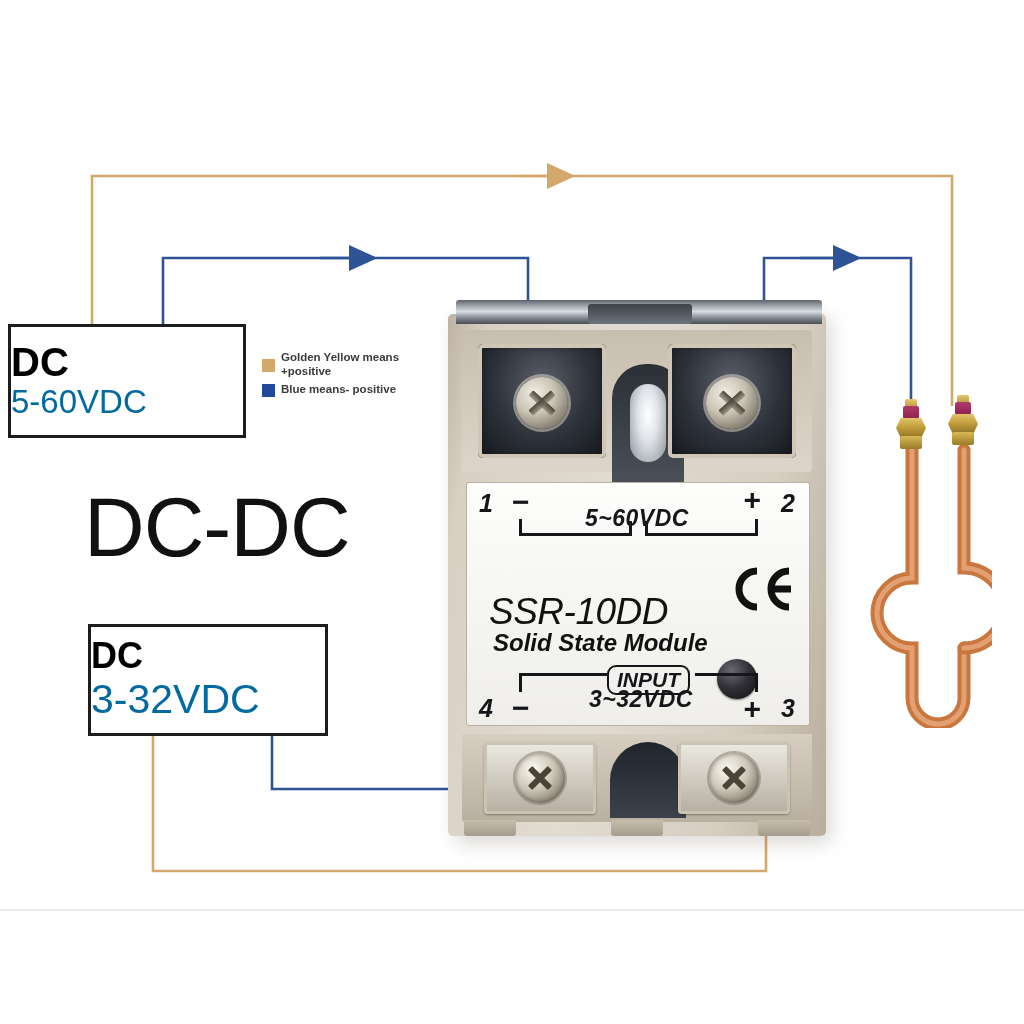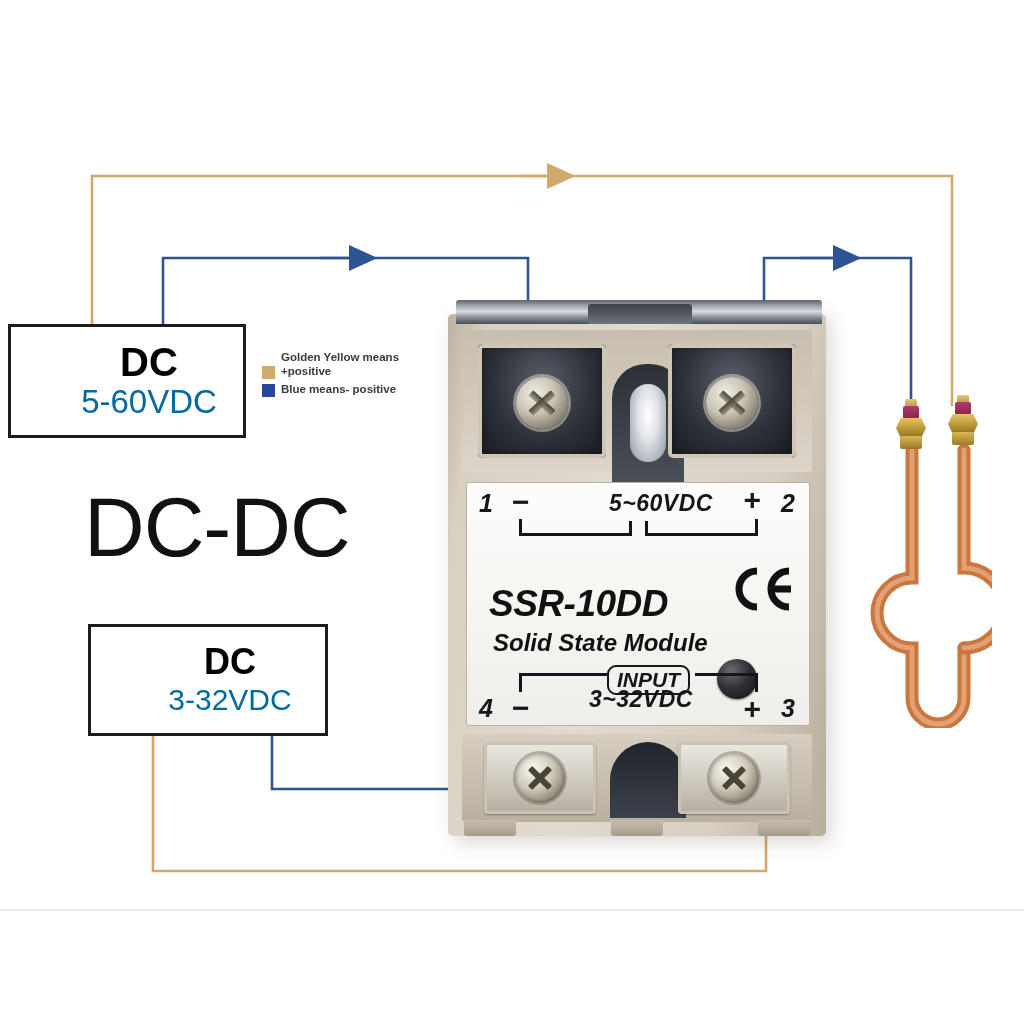--- a/index.html
+++ b/index.html
@@ -9,44 +9,44 @@
     font-family:"Liberation Sans",sans-serif;
   }
   #stage{position:absolute;left:0;top:0;width:1024px;height:1024px;}
 
   
   #wires{position:absolute;left:0;top:0;width:1024px;height:1024px;}
 
   
   .dcbox{
     position:absolute;background:#ffffff;border:3px solid #1d1d1f;
-    display:flex;flex-direction:column;align-items:center;justify-content:center;
-    box-sizing:border-box;z-index:6;padding-left:44px;
+    display:flex;flex-direction:column;align-items:flex-start;justify-content:center;
+    box-sizing:border-box;z-index:6;
   }
   .dcbox .dc-title{font-weight:bold;color:#000;line-height:1;}
   .dcbox .dc-range{color:#0369a1;line-height:1.05;}
 
   #dcbox-upper{left:8px;top:324px;width:238px;height:114px;}
   #dcbox-upper .dc-title{font-size:40px;margin-bottom:3px;}
   #dcbox-upper .dc-range{font-size:33px;}
 
   #dcbox-lower{left:88px;top:624px;width:240px;height:112px;}
   #dcbox-lower .dc-title{font-size:36px;margin-bottom:4px;}
-  #dcbox-lower .dc-range{font-size:30px;}
+  #dcbox-lower .dc-range{font-size:41px;}
 
   
   #dcdc-title{
     position:absolute;left:84px;top:485px;
     font-size:84px;font-weight:normal;color:#111;letter-spacing:-1px;
     line-height:1;z-index:6;white-space:nowrap;
   }
 
   
   #legend{position:absolute;left:262px;top:350px;width:175px;z-index:7;}
-  .legend-row{display:flex;align-items:flex-end;margin-bottom:3px;}
+  .legend-row{display:flex;align-items:center;margin-bottom:3px;}
   .legend-swatch{width:13px;height:13px;flex:none;margin-top:2px;margin-right:6px;}
   .legend-text{font-size:11.5px;color:#3b3b3b;line-height:1.25;font-weight:bold;}
 
   
   #relay{position:absolute;left:448px;top:300px;width:390px;height:545px;z-index:5;}
 
   .relay-shadow{
     position:absolute;left:6px;top:16px;width:378px;height:528px;
     background:rgba(90,80,70,.20);filter:blur(9px);border-radius:8px;
   }
@@ -106,21 +106,21 @@
   .relay-label{
     position:absolute;left:18px;top:182px;width:342px;height:242px;
     background:linear-gradient(180deg,#fdfdfb,#efeeea);
     border:1px solid #b9b2a4;border-radius:3px;
     box-shadow:inset 0 1px 2px rgba(255,255,255,.9);
   }
   .lbl-num{position:absolute;font-style:italic;font-weight:bold;font-size:25px;color:#14161a;}
   .lbl-sign{position:absolute;font-weight:bold;font-size:30px;color:#14161a;line-height:1;}
   .lbl-volt{position:absolute;font-weight:bold;font-style:italic;font-size:23px;color:#14161a;letter-spacing:.5px;}
   .lbl-model{
-    position:absolute;left:22px;top:100px;font-style:italic;font-weight:bold;
+    position:absolute;left:22px;top:108px;font-style:italic;font-weight:normal;
     font-size:37px;color:#111;letter-spacing:-.5px;
   }
   .lbl-sub{
     position:absolute;left:26px;top:134px;font-style:italic;font-weight:bold;
     font-size:24px;color:#111;margin-top:12px;
   }
   .lbl-ce{position:absolute;right:14px;top:84px;width:66px;height:44px;}
   .lbl-input{
     position:absolute;left:140px;top:182px;border:2px solid #14161a;border-radius:9px;
     padding:1px 8px;font-style:italic;font-weight:bold;font-size:21px;color:#14161a;
@@ -256,21 +256,21 @@
       </div>
       <div class="mount-slot"></div>
       <div class="term-block" id="term-block-2">
         <div class="screw"></div>
       </div>
     </div>
 
     <div class="relay-label">
       <div class="lbl-num" style="left:12px;top:6px;">1</div>
       <div class="lbl-sign" style="left:45px;top:4px;">−</div>
-      <div class="lbl-volt" style="left:118px;top:7px;margin-left:24px;">5~60VDC</div>
+      <div class="lbl-volt" style="left:118px;top:22px;">5~60VDC</div>
       <div class="lbl-sign" style="right:48px;top:2px;">+</div>
       <div class="lbl-num" style="right:14px;top:6px;">2</div>
 
       <div class="lbl-bracket" style="left:52px;top:36px;width:110px;height:14px;border-width:0 0 3px 3px;"></div>
       <div class="lbl-bracket" style="left:178px;top:36px;width:110px;height:14px;border-width:0 3px 3px 0;"></div>
       <div class="lbl-bracket" style="left:162px;top:38px;width:0;height:14px;border-width:0 0 0 3px;"></div>
       <div class="lbl-bracket" style="left:178px;top:38px;width:0;height:14px;border-width:0 0 0 3px;"></div>
 
       <div class="lbl-model">SSR-10DD</div>
       <div class="lbl-sub">Solid State Module</div>

